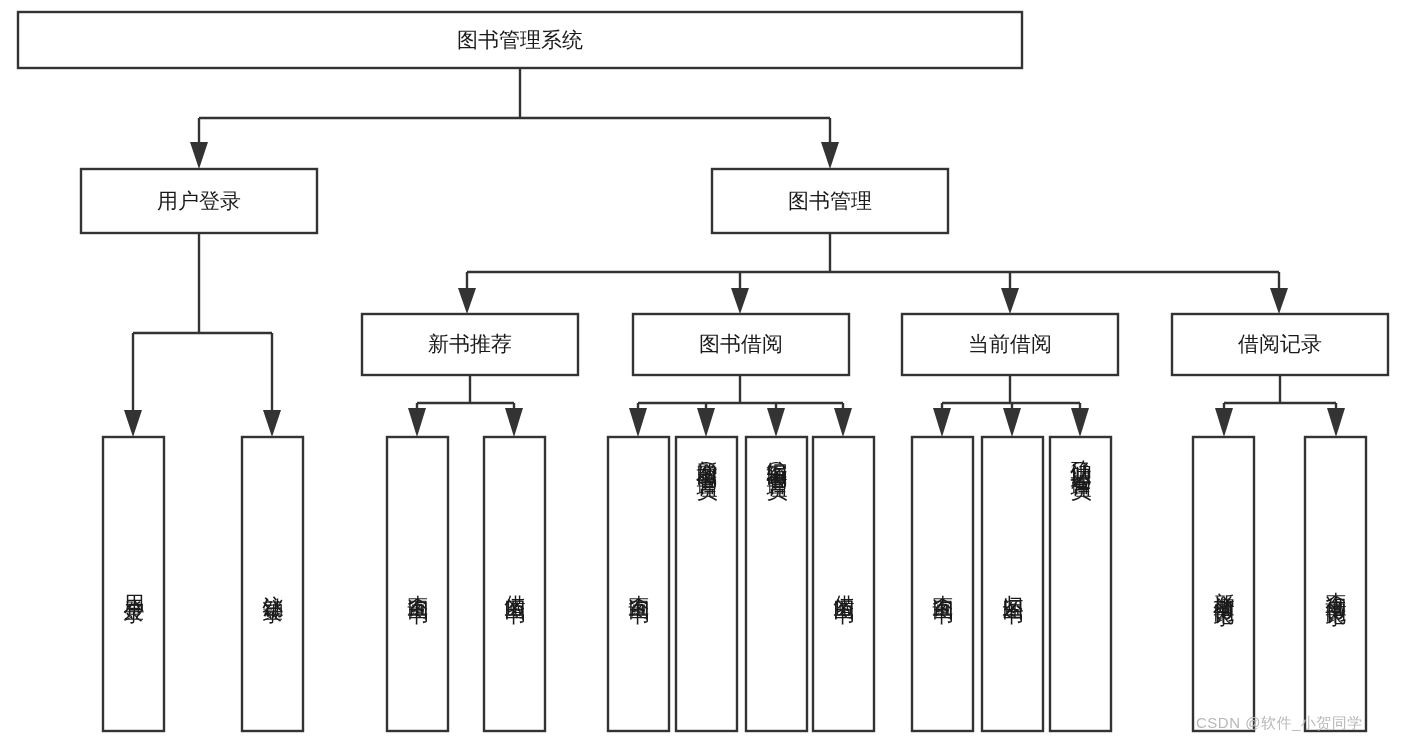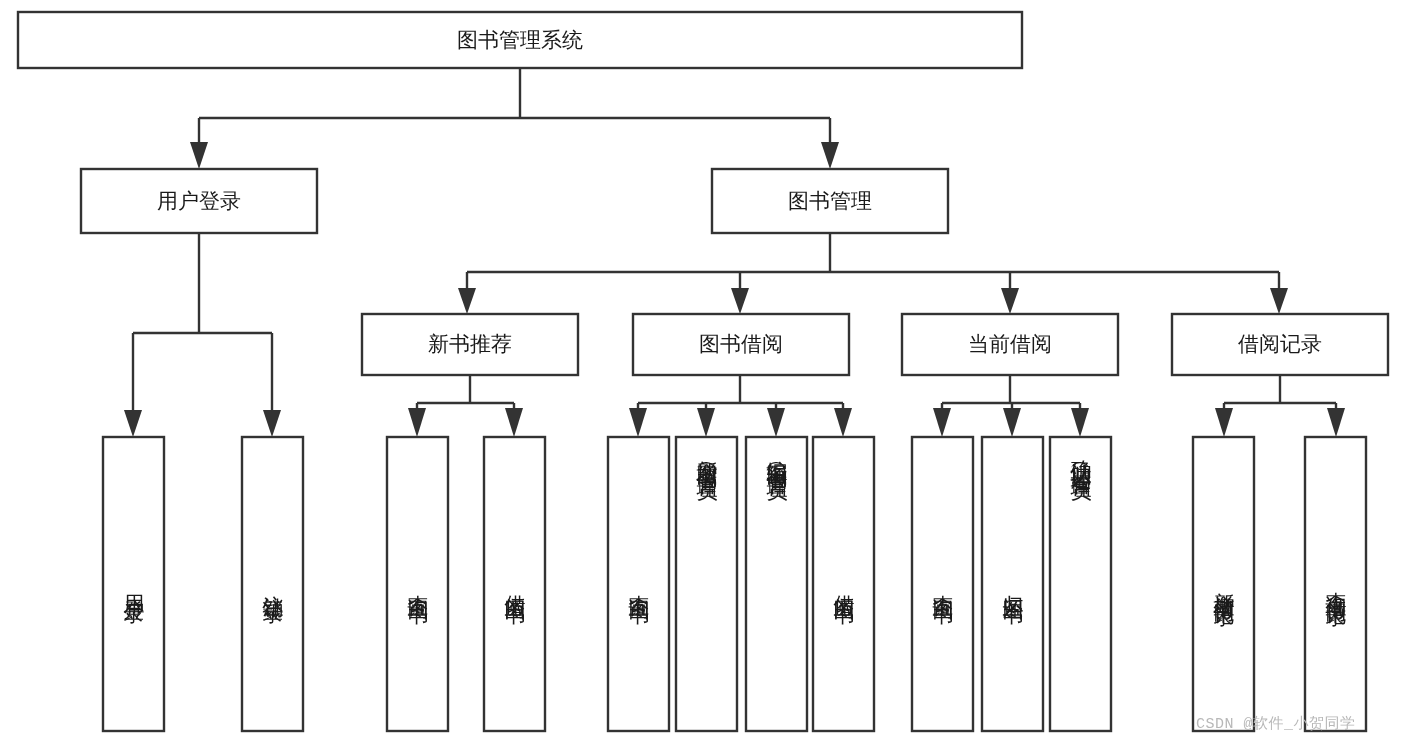--- a/index.html
+++ b/index.html
@@ -28,21 +28,21 @@
     dominant-baseline:middle;
   }
   .label-h{font-size:21px;}
   .watermark{
     position:absolute;
     left:1196px;top:714px;
     font-size:15px;
     color:#b8b8b8;
     white-space:nowrap;
     letter-spacing:0.5px;
-    font-family:Liberation Mono, monospace;
+    font-family:Liberation Sans, sans-serif;
     pointer-events:none;
   }
 </style>
 </head>
 <body>
 
 <svg id="diagram" viewBox="0 0 1405 747" xmlns="http://www.w3.org/2000/svg">
 
   <defs>
     <g id="arrowdef"></g>

